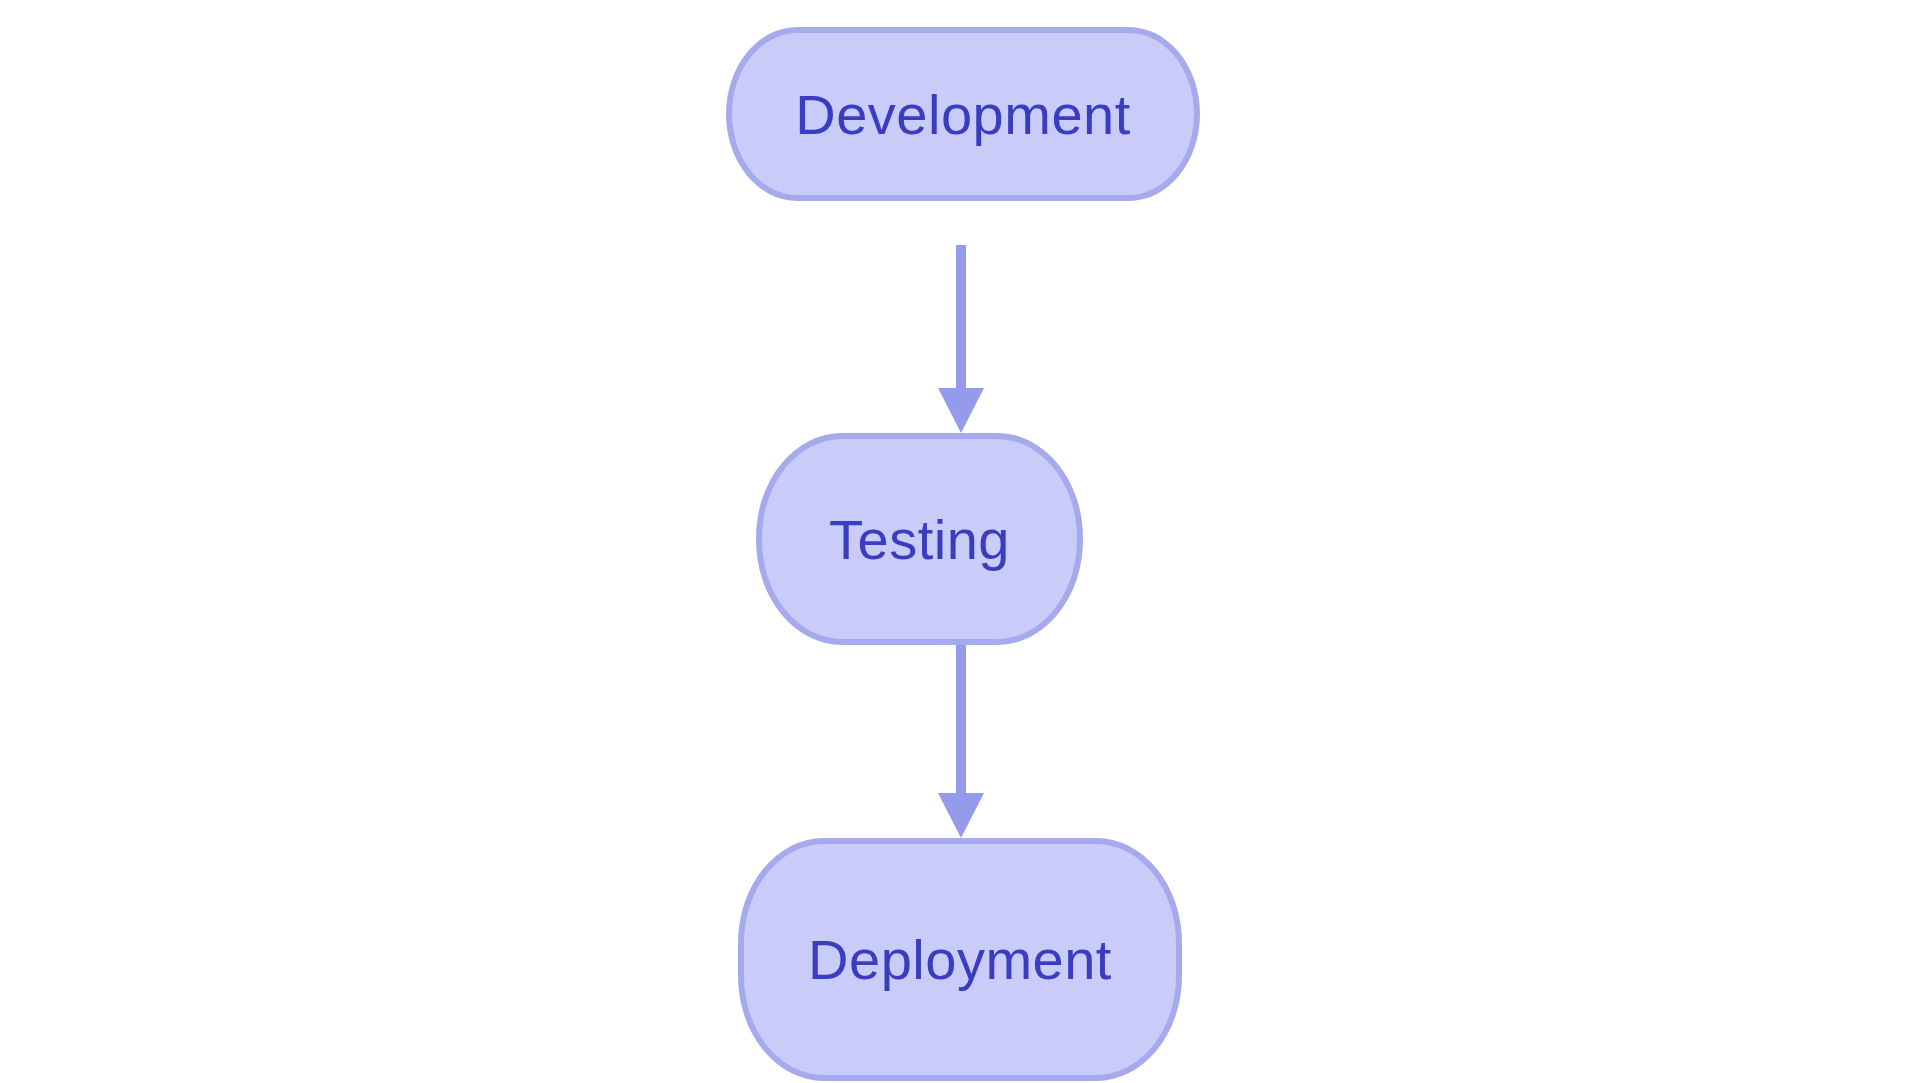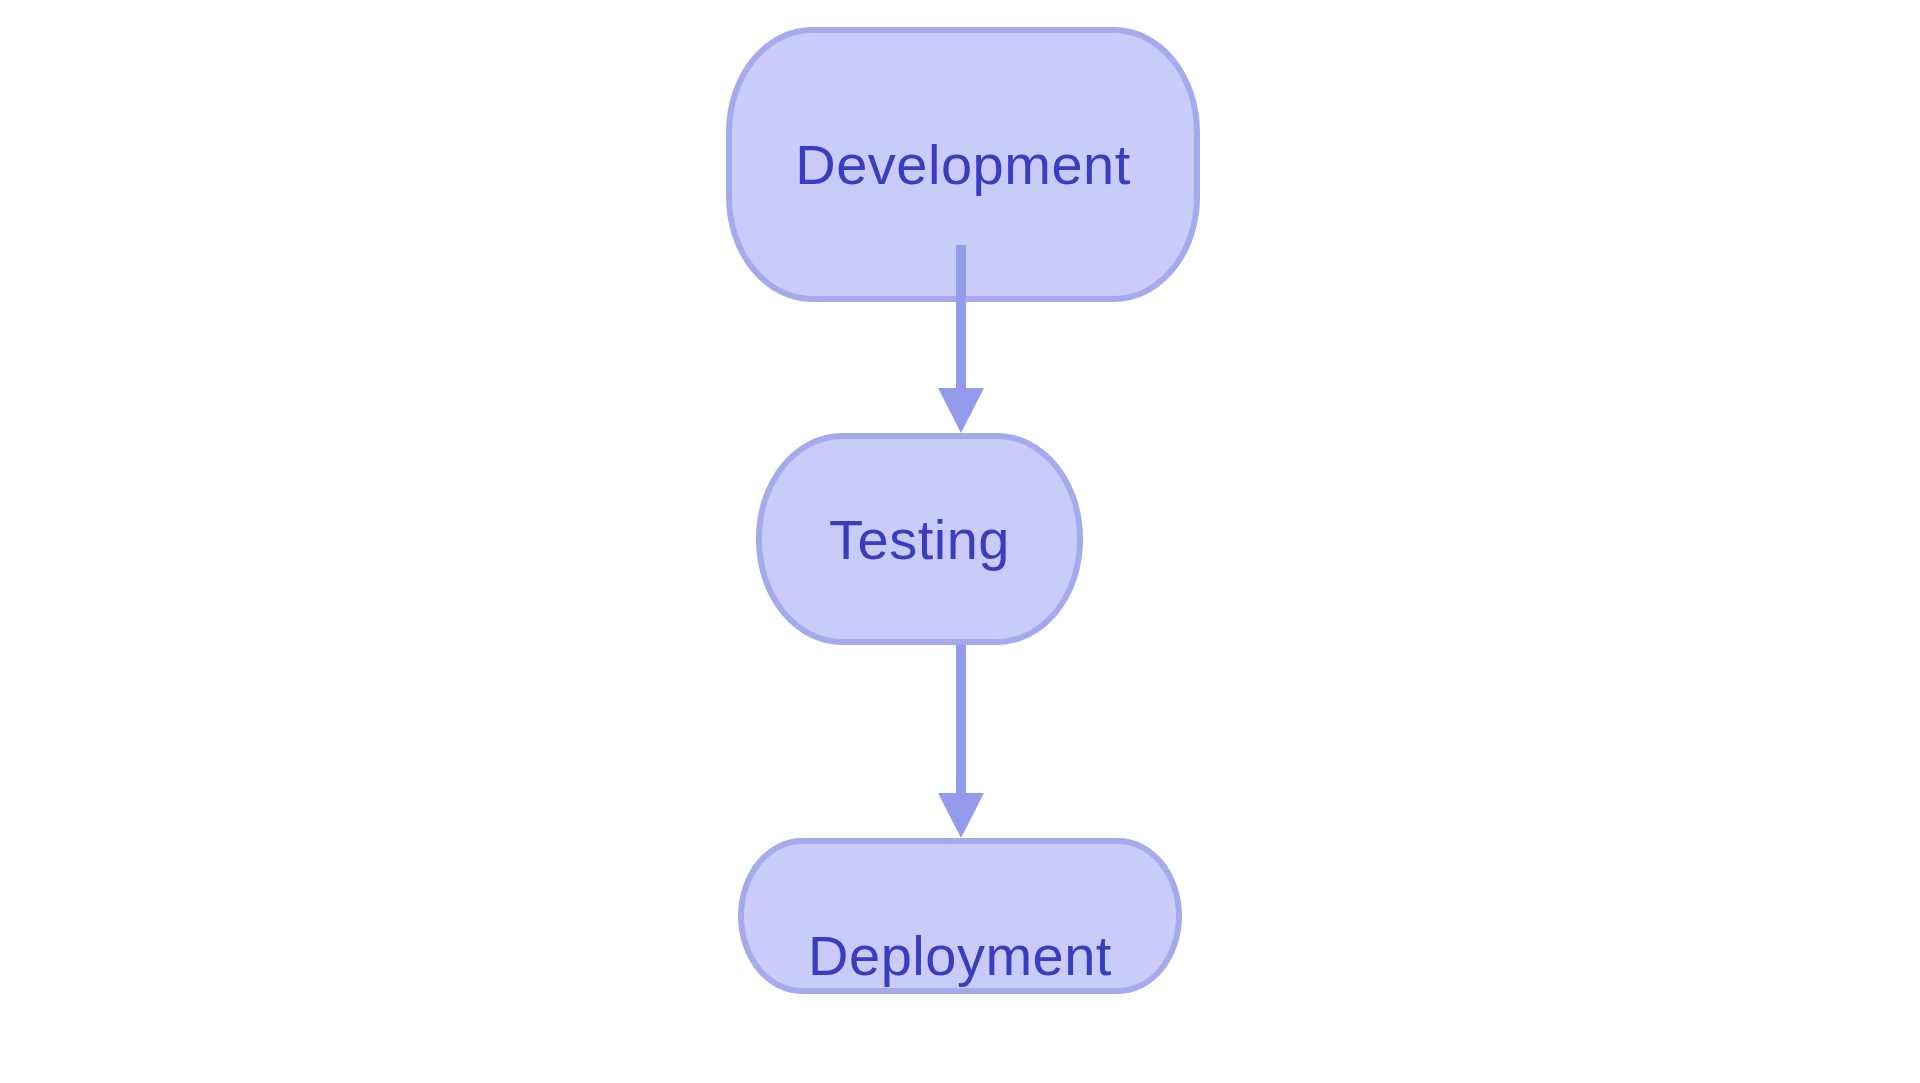--- a/index.html
+++ b/index.html
@@ -44,35 +44,35 @@
     border-left: 23px solid transparent;
     border-right: 23px solid transparent;
     border-top: 45px solid var(--edge, #949BEC);
   }
 </style>
 </head>
 <body>
 
 <div class="canvas">
 
-  <div class="node" style="left:726px; top:27px; width:474px; height:275px;">
+  <div class="node" style="left:726px; top:27px; width:474px; height:174px;">
     <span class="node-label">Development</span>
   </div>
 
   <div>
     <div class="arrow-stem" style="left:956px; top:245px; height:147px;"></div>
     <div class="arrow-head" style="left:938px; top:388px;"></div>
   </div>
 
   <div class="node" style="left:756px; top:433px; width:327px; height:212px;">
     <span class="node-label">Testing</span>
   </div>
 
   <div>
     <div class="arrow-stem" style="left:956px; top:645px; height:152px;"></div>
     <div class="arrow-head" style="left:938px; top:793px;"></div>
   </div>
 
-  <div class="node" style="left:738px; top:838px; width:444px; height:156px;align-items:flex-end;">
+  <div class="node" style="left:738px; top:838px; width:444px; height:243px;">
     <span class="node-label">Deployment</span>
   </div>
 
 </div>
 
 </body></html>

